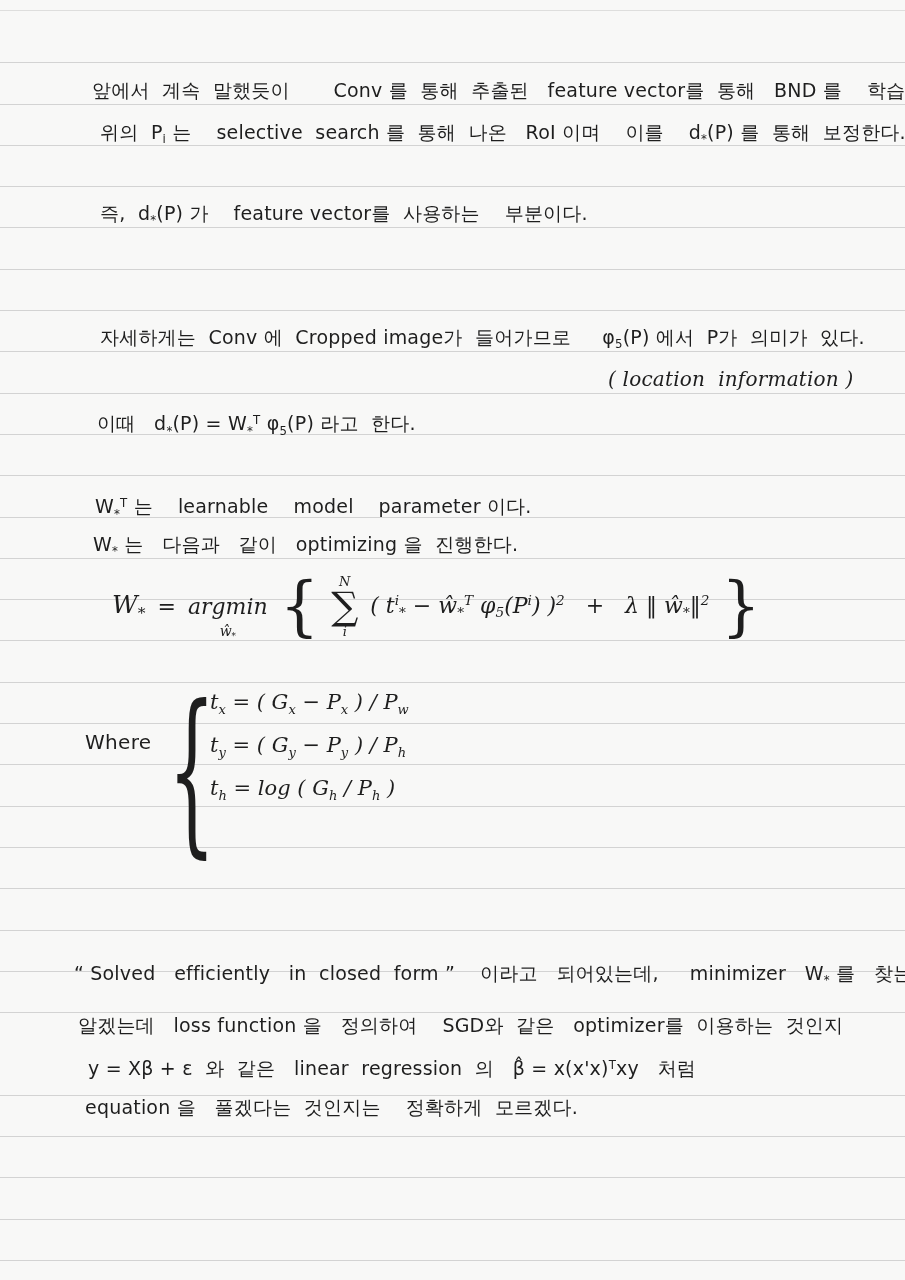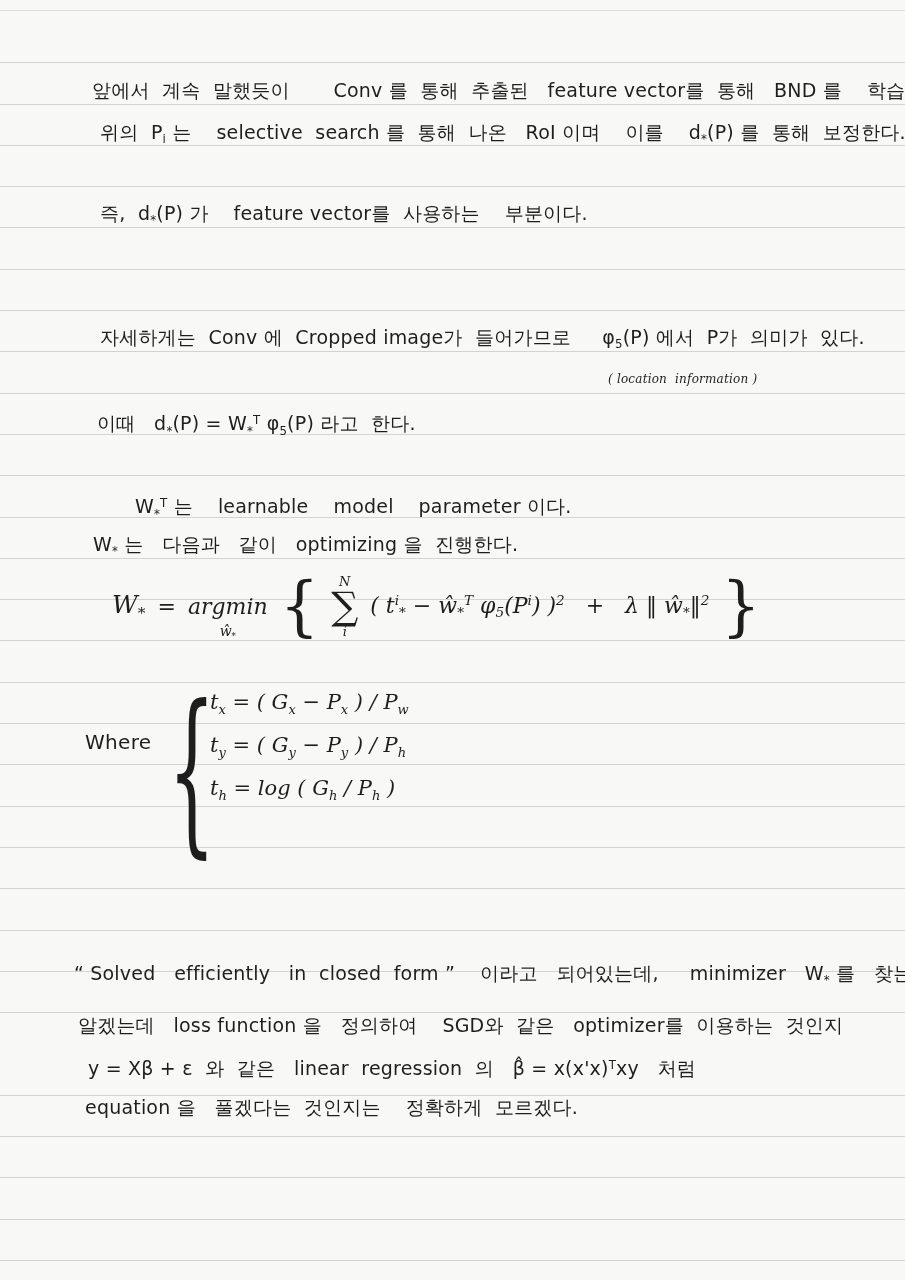--- a/index.html
+++ b/index.html
@@ -90,24 +90,24 @@
 
 <div class="page">
   <div class="top-rule"></div>
   <div class="rules"></div>
 
   <div class="line" style="left:92px;top:77px;"><span>앞에서  계속  말했듯이       Conv 를  통해  추출된   feature vector를  통해   BND 를    학습시킨다.</span></div>
   <div class="line" style="left:100px;top:119px;"><span>위의  P</span><span class="tk-sub">i</span><span> 는    selective  search 를  통해  나온   RoI 이며    이를    d</span><span class="tk-sub">*</span><span>(P) 를  통해  보정한다.</span></div>
 
   <div class="line" style="left:100px;top:200px;"><span>즉,  d</span><span class="tk-sub">*</span><span>(P) 가    feature vector를  사용하는    부분이다.</span></div>
   <div class="line" style="left:100px;top:324px;"><span>자세하게는  Conv 에  Cropped image가  들어가므로     φ</span><span class="tk-sub">5</span><span>(P) 에서  P가  의미가  있다.</span></div>
-  <div class="line math" style="left:608px;top:366px;font-size:12px;"><span>( location  information )</span></div>
+  <div class="line math" style="left:608px;top:366px;font-size:20px;"><span>( location  information )</span></div>
   <div class="line" style="left:97px;top:407px;"><span>이때   d</span><span class="tk-sub">*</span><span>(P) = W</span><span class="tk-sub">*</span><span class="tk-sup">T</span><span> φ</span><span class="tk-sub">5</span><span>(P) 라고  한다.</span></div>
 
-  <div class="line" style="left:95px;top:490px;margin-left:40px;"><span>W</span><span class="tk-sub">*</span><span class="tk-sup">T</span><span> 는    learnable    model    parameter 이다.</span></div>
+  <div class="line" style="left:95px;top:490px;"><span>W</span><span class="tk-sub">*</span><span class="tk-sup">T</span><span> 는    learnable    model    parameter 이다.</span></div>
   <div class="line" style="left:93px;top:531px;"><span>W</span><span class="tk-sub">*</span><span> 는   다음과   같이   optimizing 을  진행한다.</span></div>
 
   <div class="equation" style="left:112px;top:572px;">
     <span class="eq-lhs"><span>W</span><span class="tk-sub">*</span></span>
     <span>=</span>
     <span class="stack argmin-stack">
       <span>argmin</span>
       <span class="argmin-under"><span>ŵ</span><span class="tk-sub">*</span></span>
     </span>
     <span class="brace">{</span>

